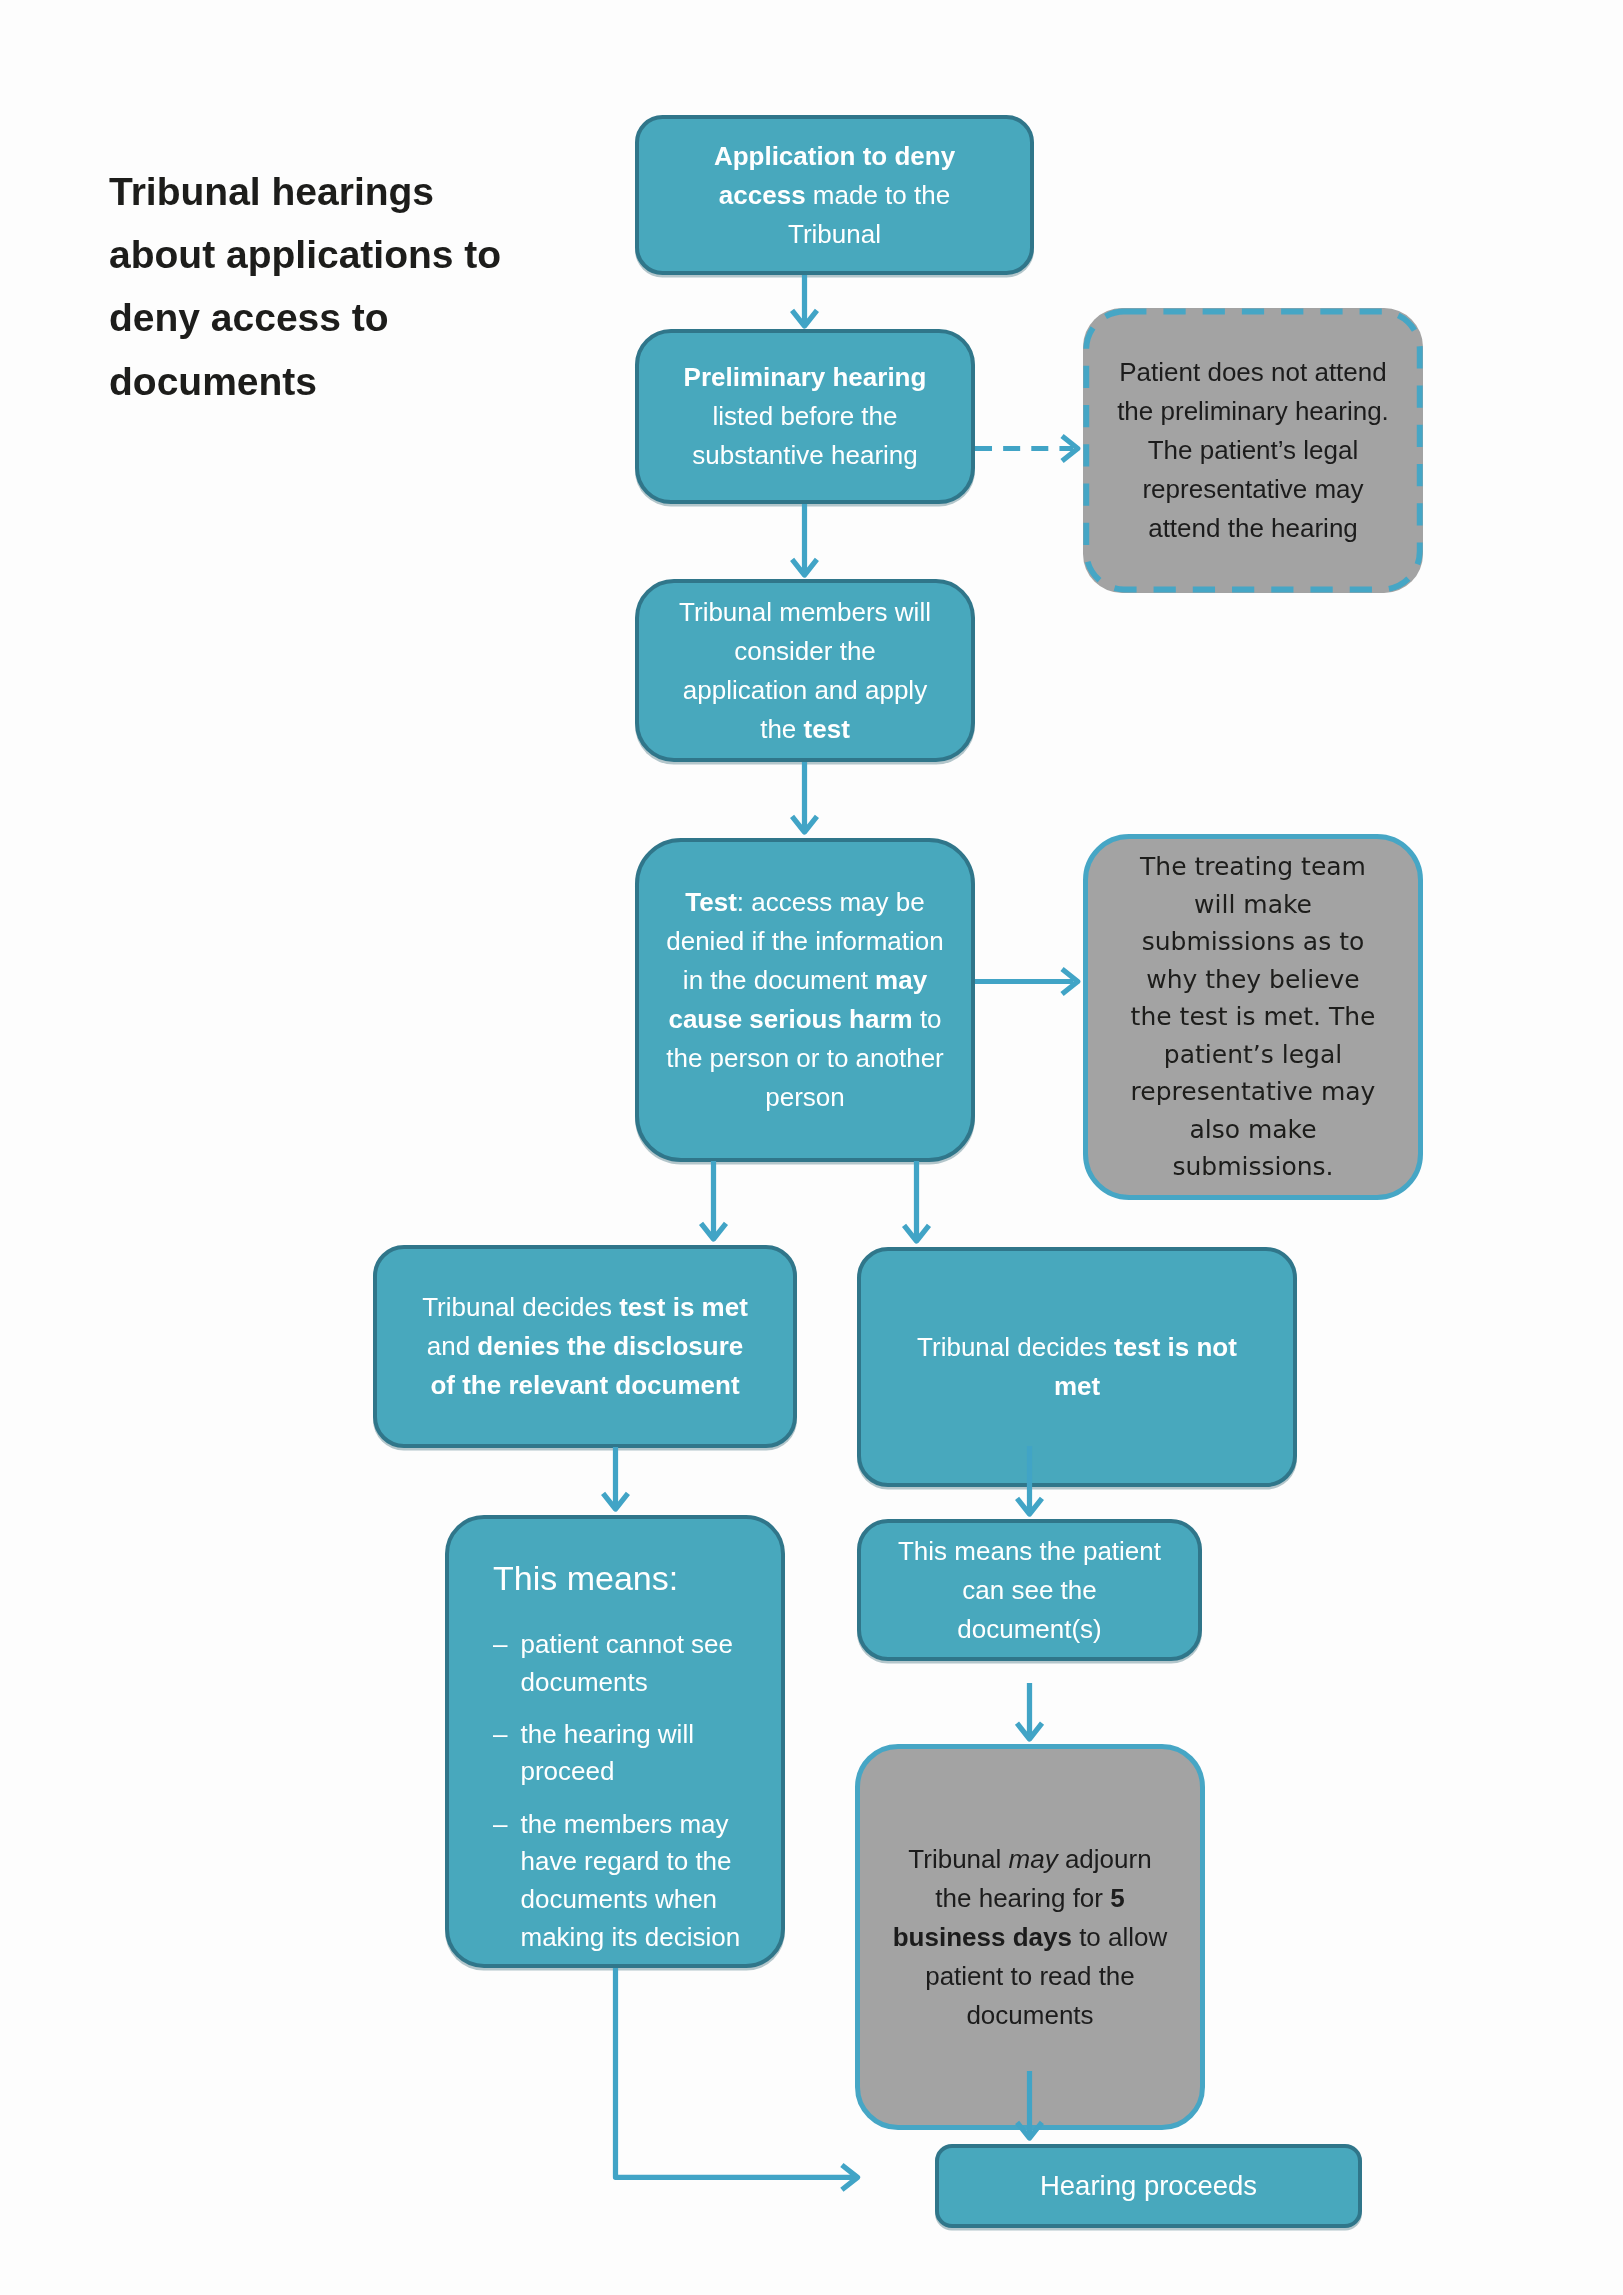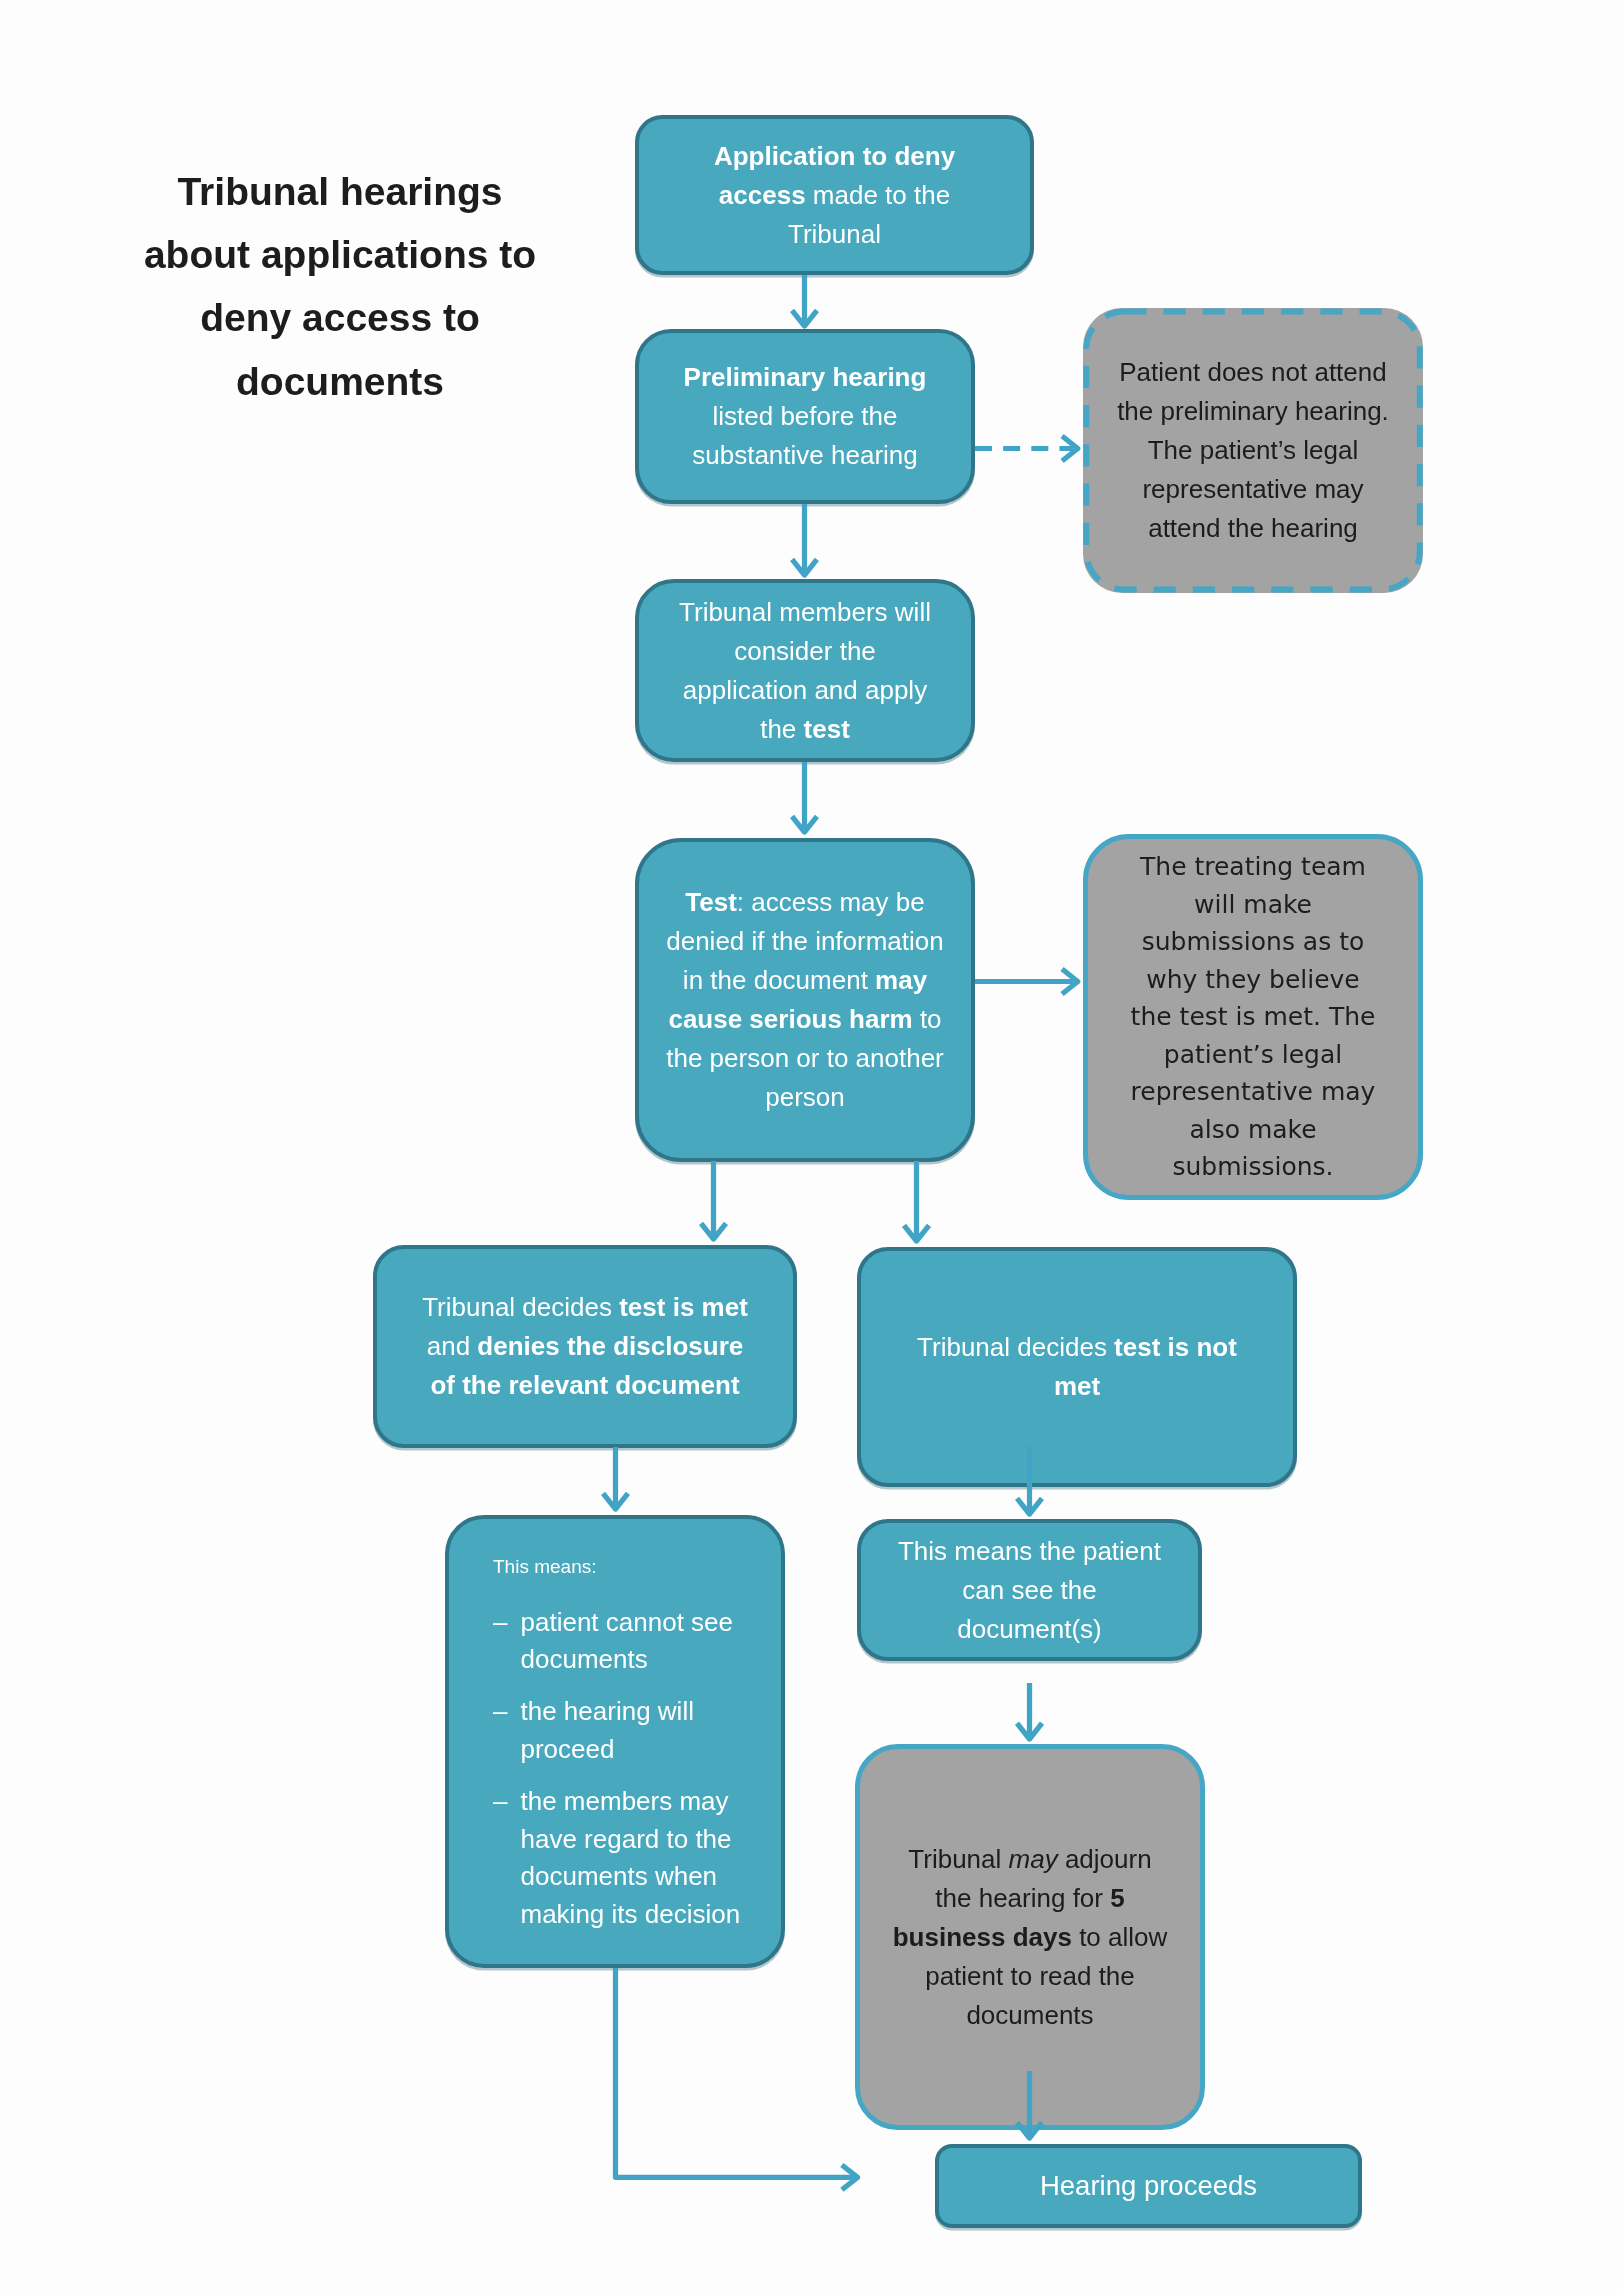--- a/index.html
+++ b/index.html
@@ -10,23 +10,23 @@
     --ink:#1D1D1B;
     --paper:#FDFDFD;
   }
   *{box-sizing:border-box;margin:0;padding:0;}
   html,body{background:var(--paper);}
   body{
     width:1623px;height:2295px;position:relative;
     font-family:"Liberation Sans",sans-serif;
   }
   .page-title{
-    position:absolute;left:124px;top:160px;width:432px;
+    position:absolute;left:109px;top:160px;width:432px;
     font-size:39px;font-weight:700;line-height:1.62;color:var(--ink);
-    text-align:center;letter-spacing:0px;
+    text-align:left;letter-spacing:0px;
   }
   .node{
     position:absolute;display:flex;align-items:center;justify-content:center;
     text-align:center;
   }
   .teal{
     background:var(--teal-fill);
     border:4.6px solid var(--teal-border);
     color:#ffffff;
     box-shadow:0 2.6px 0 0 rgba(40,95,110,.35);
@@ -48,21 +48,21 @@
   #n-submissions{left:1083px;top:834px;width:340px;height:366px;border-radius:46px;padding:19.6px 34px;}
   #n-testmet{left:373px;top:1245px;width:424px;height:203px;border-radius:31px;padding:13px 36px;}
   #n-testnotmet{left:857px;top:1247px;width:440px;height:240px;border-radius:31px;padding:13px 46px;}
   #n-meansdenied{left:445px;top:1515px;width:340px;height:453px;border-radius:39px;
                  padding:34px 26px 19.6px 44px;align-items:flex-start;justify-content:flex-start;text-align:left;}
   #n-meanssee{left:857px;top:1519px;width:345px;height:142px;border-radius:31px;padding:13px 26px;}
   #n-adjourn{left:855px;top:1744px;width:350px;height:386px;border-radius:43px;padding:19.6px 27.5px;justify-content:flex-end;}
   #n-hearing{left:908px;top:2144px;width:427px;height:84px;border-radius:17px;padding:6.5px 19.6px;margin-left:27px;}
   #n-hearing .txt{font-size:27.5px;}
   
-  .means-intro{font-size:19px;line-height:1.5;margin-bottom:22px;}
+  .means-intro{font-size:34px;line-height:1.5;margin-bottom:22px;}
   .li{display:flex;font-size:26px;line-height:1.45;margin-top:14.4px;}
   .dash{width:27.5px;flex:none;}
   .li-text{flex:1;}
   
   svg.arrow{position:absolute;overflow:visible;}
   .ap{stroke:var(--arrow);stroke-width:8;fill:none;stroke-linejoin:round;}
   .ap-dash{stroke-dasharray:26 17;}
   .dashed-rect{stroke:var(--line);stroke-width:9;fill:none;stroke-dasharray:34 26;}
   .dbox-content{position:relative;z-index:1;}
   .dbox-svg{position:absolute;left:0;top:0;}

